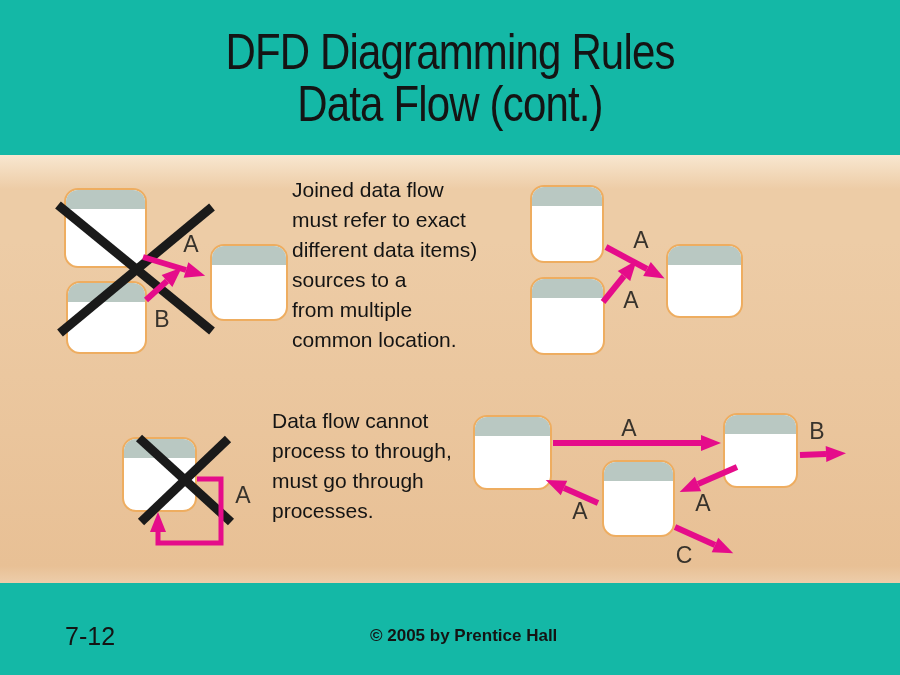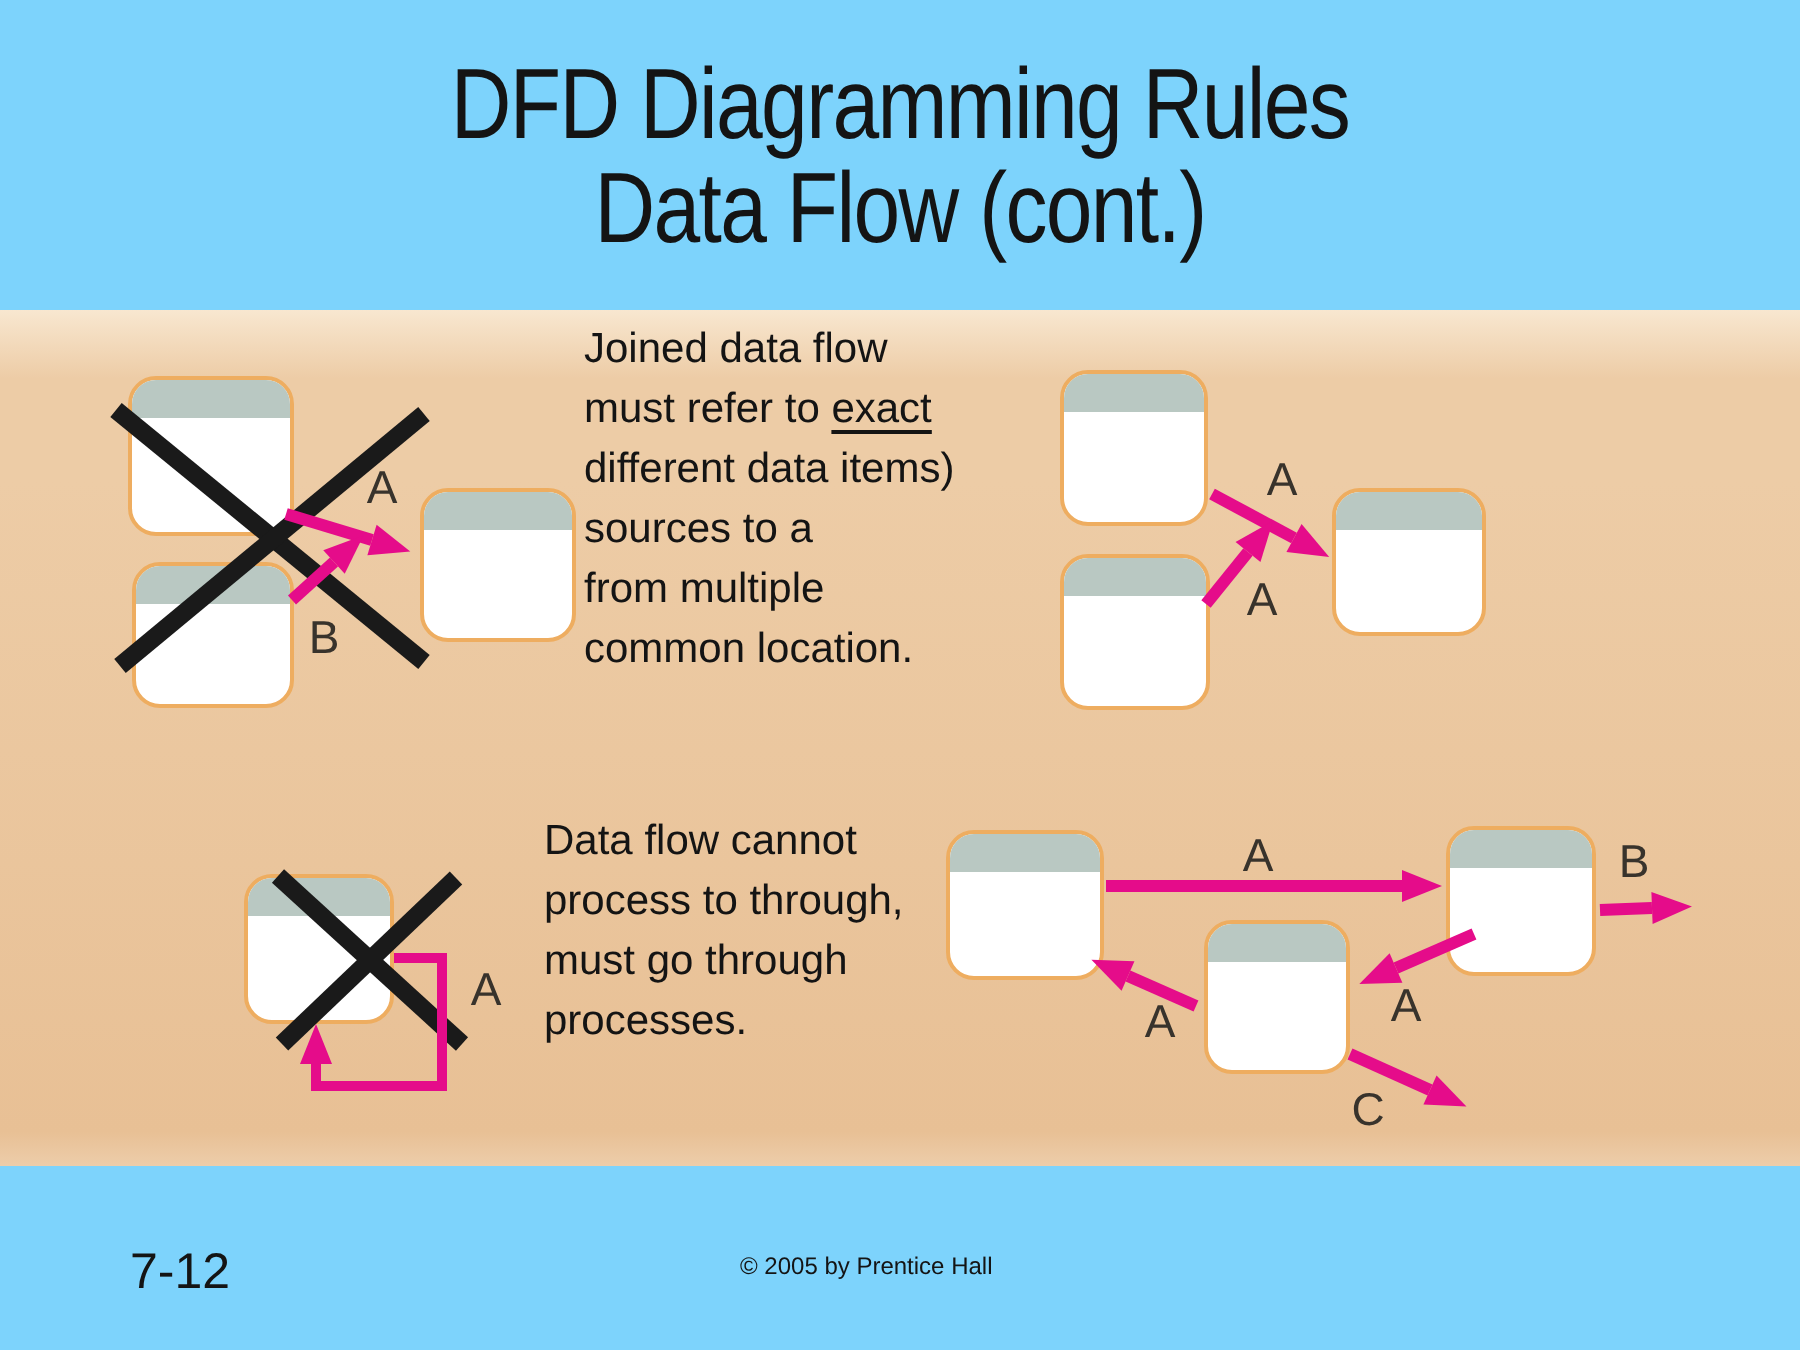--- a/index.html
+++ b/index.html
@@ -1,19 +1,19 @@
 <!DOCTYPE html>
 <html style="--accent-pink: #e50c8a; --cross: #1a1a1a; --ink: #141414; --label: #38332c; --box-border: #eead60; --box-header: #b9c8c2; --band-light: #f8e7d0; --band-mid: #edcca6; --band-dark: #e8c095;"><head>
 <meta charset="utf-8">
 <style>
   * { margin:0; padding:0; box-sizing:border-box; }
   html,body { width:900px; height:675px; }
   body { font-family:"Liberation Sans", sans-serif; background:#ffffff; overflow:hidden; }
 
-  .slide { position:relative; width:900px; height:675px; background:#7dd3fc; overflow:hidden; }
+  .slide { position:relative; width:900px; height:675px; background:#14b8a6; overflow:hidden; }
 
   .band {
     position:absolute; left:0; top:155px; width:900px; height:428px;
     background:linear-gradient(180deg,
       var(--band-light,#f8e7d0) 0%,
       var(--band-mid,#edcca6) 8%,
       var(--band-mid,#edcca6) 20%,
       var(--band-dark,#e8c095) 96%,
       #edcdaa 100%);
   }
@@ -36,24 +36,24 @@
   .arrow { stroke:var(--accent-pink,#e50c8a); stroke-width:6; fill:none; }
   .loop  { stroke-width:5; }
   .ahead { fill:var(--accent-pink,#e50c8a); }
 
   .flow-label {
     position:absolute; transform:translate(-50%,-50%);
     font-size:23px; color:var(--label,#38332c); white-space:nowrap;
   }
 
   .para { position:absolute; font-size:21px; line-height:30px; color:var(--ink,#141414); }
-  .para .u { text-decoration:underline; text-underline-offset:4px; text-decoration-thickness:2px; }
+  .para .u { text-underline-offset:4px; text-decoration-thickness:2px; }
 
   .footer-page { position:absolute; left:65px; top:622px; font-size:25px; color:var(--ink,#141414); }
-  .footer-copy { position:absolute; left:370px; top:626px; font-size:12px; color:var(--ink,#141414); }
+  .footer-copy { position:absolute; left:370px; top:626px; font-size:17px; color:var(--ink,#141414);font-weight:bold; }
 </style>
 </head>
 <body>
 
 <div class="slide">
 
   <div class="band"></div>
 
   <div class="title">
     <div class="tline">DFD Diagramming Rules</div>
@@ -130,21 +130,21 @@
   <span class="flow-label" style="left:162px;top:319px">B</span>
   <span class="flow-label" style="left:641px;top:240px">A</span>
   <span class="flow-label" style="left:631px;top:300px">A</span>
   <span class="flow-label" style="left:243px;top:495px">A</span>
   <span class="flow-label" style="left:629px;top:428px">A</span>
   <span class="flow-label" style="left:817px;top:431px">B</span>
   <span class="flow-label" style="left:703px;top:503px">A</span>
   <span class="flow-label" style="left:580px;top:511px">A</span>
   <span class="flow-label" style="left:684px;top:555px">C</span>
 
-  <div class="para" style="left:292px;top:160px">
+  <div class="para" style="left:292px;top:175px">
       <div><span>Joined data flow</span></div>
       <div><span>must refer to </span><span class="u">exact</span></div>
       <div><span>different data items)</span></div>
       <div><span>sources to a</span></div>
       <div><span>from multiple</span></div>
       <div><span>common location.</span></div>
     </div>
   <div class="para" style="left:272px;top:406px">
       <div><span>Data flow cannot</span></div>
       <div><span>process to through,</span></div>

